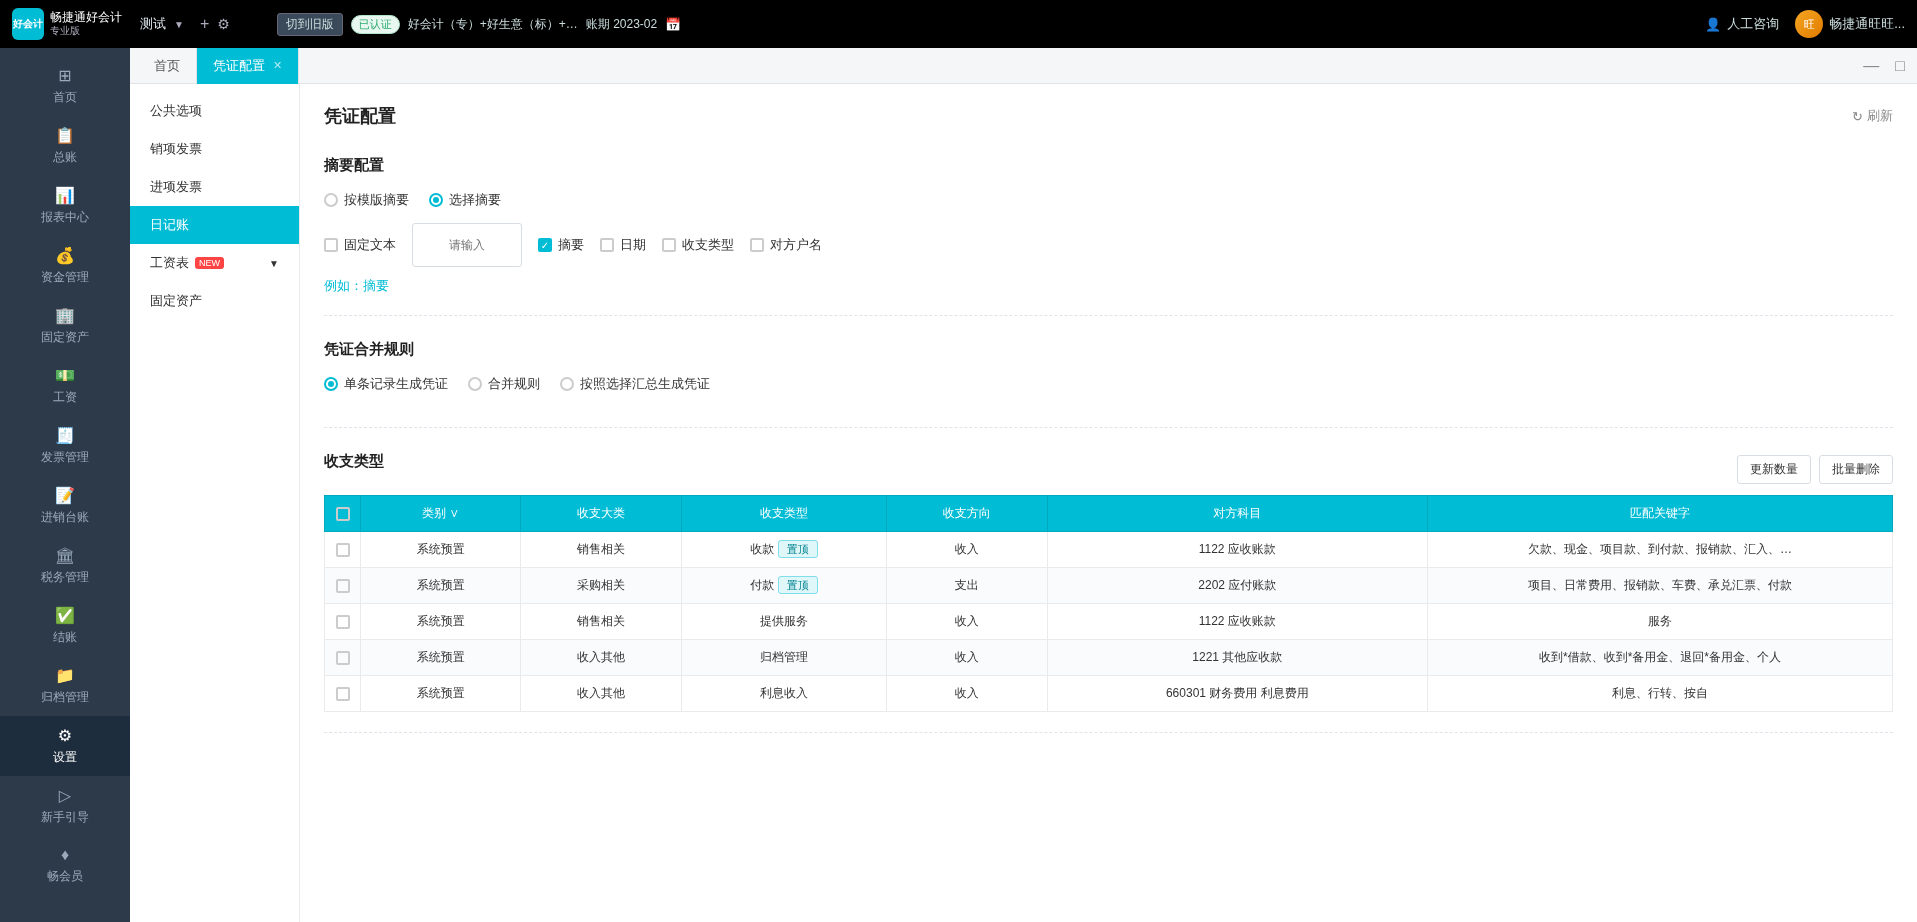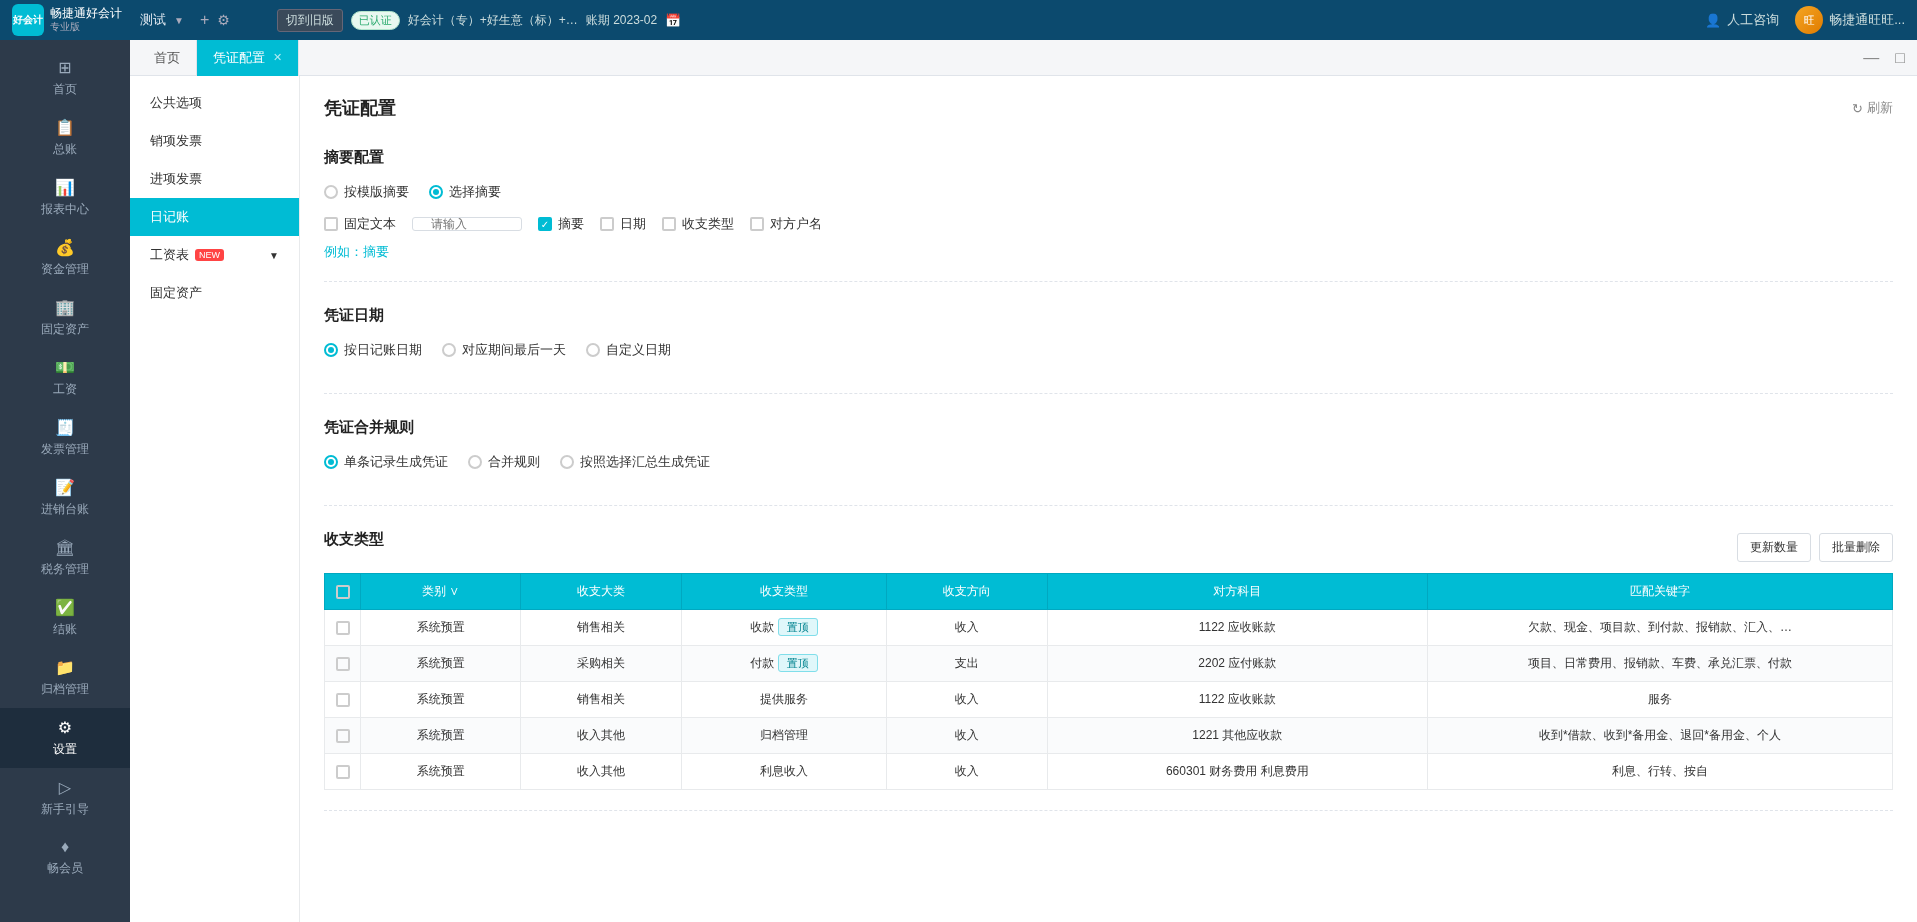--- a/index.html
+++ b/index.html
@@ -1,21 +1,21 @@
 <!DOCTYPE html>
 <html><head>
   <meta charset="utf-8">
   <style>
     * { box-sizing: border-box; margin: 0; padding: 0; font-family: 'Microsoft YaHei', Arial, sans-serif; }
     body { display: flex; flex-direction: column; height: 922px; overflow: hidden; background: #f0f2f5; font-size: 13px; }
 
     
     .top-bar {
-      height: 40px;
-      background: #0c4a6e;
+      height: 48px;
+      background: #000000;
       display: flex;
       align-items: center;
       padding: 0 12px;
       flex-shrink: 0;
       color: #cdd5df;
       gap: 8px;
       justify-content: flex-end;
     }
     .top-bar-logo {
       display: flex;
@@ -172,21 +172,22 @@
     }
     .checkbox-box.checked { background: #00bcd4; border-color: #00bcd4; }
     .checkbox-check { color: white; font-size: 10px; }
     .text-input {
       border: 1px solid #d8dde3;
       border-radius: 3px;
       padding: 4px 18px;
       font-size: 12px;
       color: #aaa;
       width: 110px;
-      height: 14px;
+      height: 44px;
+      text-align: center;
     }
 
     
     .example-text { color: #00bcd4; font-size: 13px; margin-top: 6px; }
 
     
     .table-header-bar {
       display: flex;
       justify-content: space-between;
       align-items: center;
@@ -406,39 +407,20 @@
               <span>收支类型</span>
             </div>
             <div class="checkbox-item">
               <div class="checkbox-box"></div>
               <span>对方户名</span>
             </div>
           </div>
           <div class="example-text">例如：摘要</div>
         </div>
 
-        <div class="section">
-          <div class="section-title">凭证日期</div>
-          <div class="radio-group">
-            <div class="radio-item">
-              <div class="radio-circle checked">
-                <div class="radio-dot"></div>
-              </div>
-              <span>按日记账日期</span>
-            </div>
-            <div class="radio-item">
-              <div class="radio-circle"></div>
-              <span>对应期间最后一天</span>
-            </div>
-            <div class="radio-item">
-              <div class="radio-circle"></div>
-              <span>自定义日期</span>
-            </div>
-          </div>
-        </div>
 
         <div class="section">
           <div class="section-title">凭证合并规则</div>
           <div class="radio-group">
             <div class="radio-item">
               <div class="radio-circle checked">
                 <div class="radio-dot"></div>
               </div>
               <span>单条记录生成凭证</span>
             </div>

